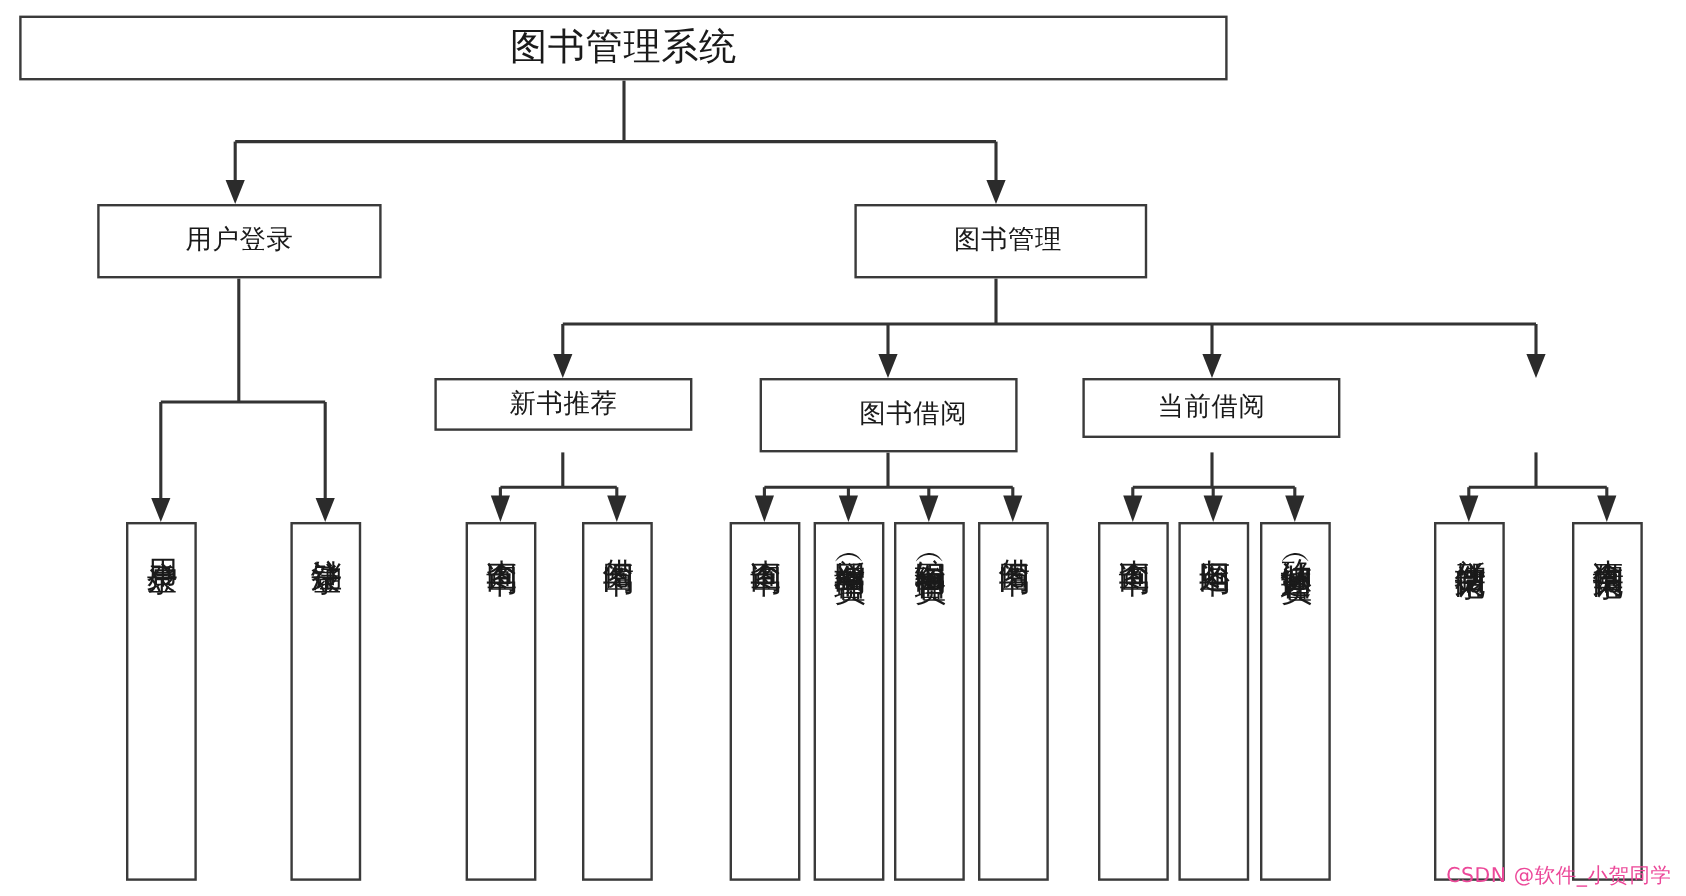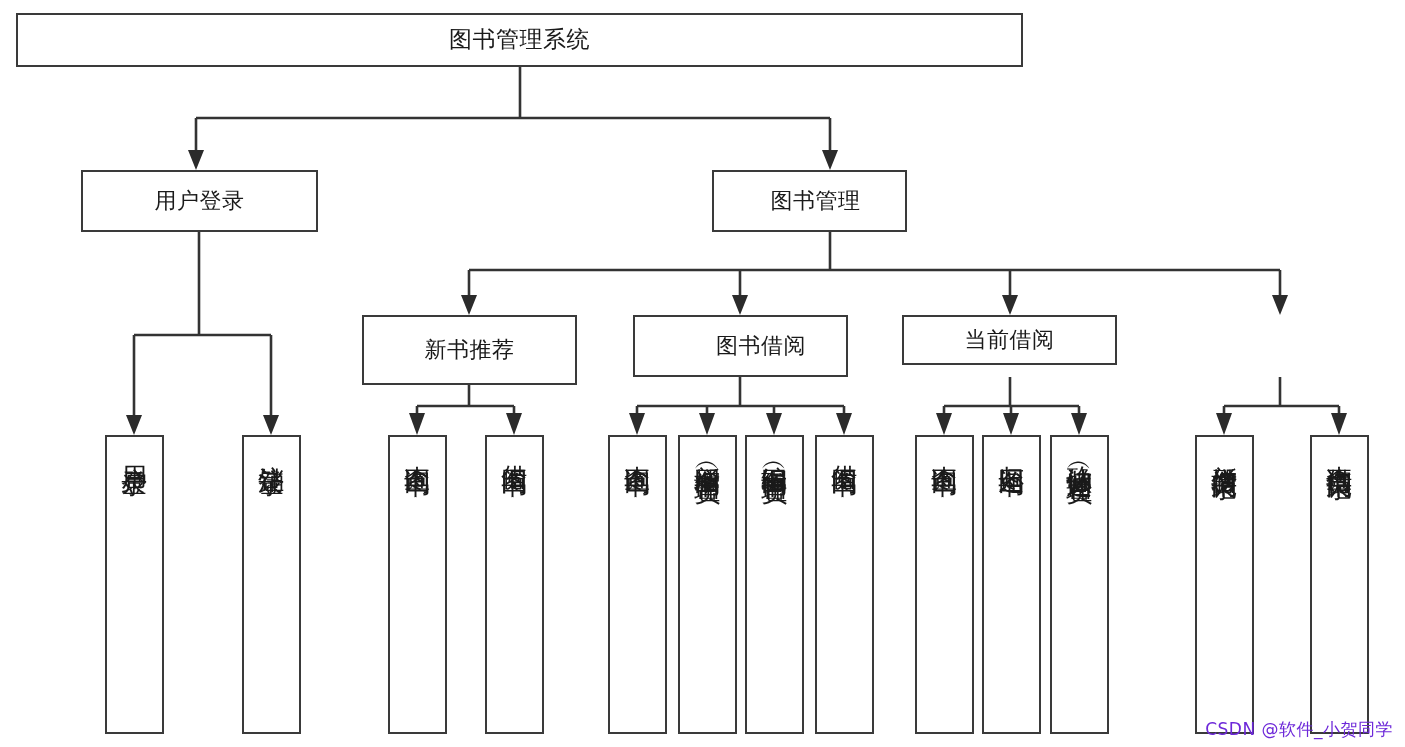--- a/index.html
+++ b/index.html
@@ -55,21 +55,21 @@
     letter-spacing: 0.5px;
     color: #1a1a1a;
   }
   
   .node.horiz .label {
     font-size: 22px;
     line-height: 1.2;
     white-space: nowrap;
   }
   .node.root .label {
-    font-size: 23px;
+    font-size: 31px;
   }
   
   .node.vert {
     padding: 8px 2px;
     align-items: flex-start;
   }
   .node.vert .label {
     writing-mode: vertical-rl;
     text-orientation: upright;
     font-size: 26px;
@@ -77,21 +77,21 @@
     letter-spacing: 2px;
     white-space: nowrap;
     margin: 0 auto;
   }
   
   #watermark {
     position: absolute;
     right: 12px;
     bottom: 6px;
     font-size: 17px;
-    color: #6d28d9;
+    color: #ec4899;
     white-space: nowrap;
     z-index: 5;
     letter-spacing: 0.5px;
   }
 </style>
 </head>
 <body>
 
 <div id="canvas">
 
@@ -172,25 +172,25 @@
   </svg>
 
   <div class="node horiz root" style="left:16px; top:13px; width:1007px; height:54px;">
     <span class="label">图书管理系统</span>
   </div>
 
   <div class="node horiz" style="left:81px; top:170px; width:237px; height:62px;">
     <span class="label">用户登录</span>
   </div>
 
-  <div class="node horiz" style="left:712px; top:170px; width:195px; height:62px;padding-left:12px;">
+  <div class="node horiz" style="left:712px; top:170px; width:244px; height:62px;padding-left:12px;">
     <span class="label">图书管理</span>
   </div>
 
-  <div class="node horiz" style="left:362px; top:315px; width:215px; height:70px;">
+  <div class="node horiz" style="left:362px; top:315px; width:215px; height:44px;">
     <span class="label">新书推荐</span>
   </div>
 
   <div class="node horiz" style="left:633px; top:315px; width:215px; height:62px;padding-left:41px;">
     <span class="label">图书借阅</span>
   </div>
 
   <div class="node horiz" style="left:902px; top:315px; width:215px; height:50px;">
     <span class="label">当前借阅</span>
   </div>

